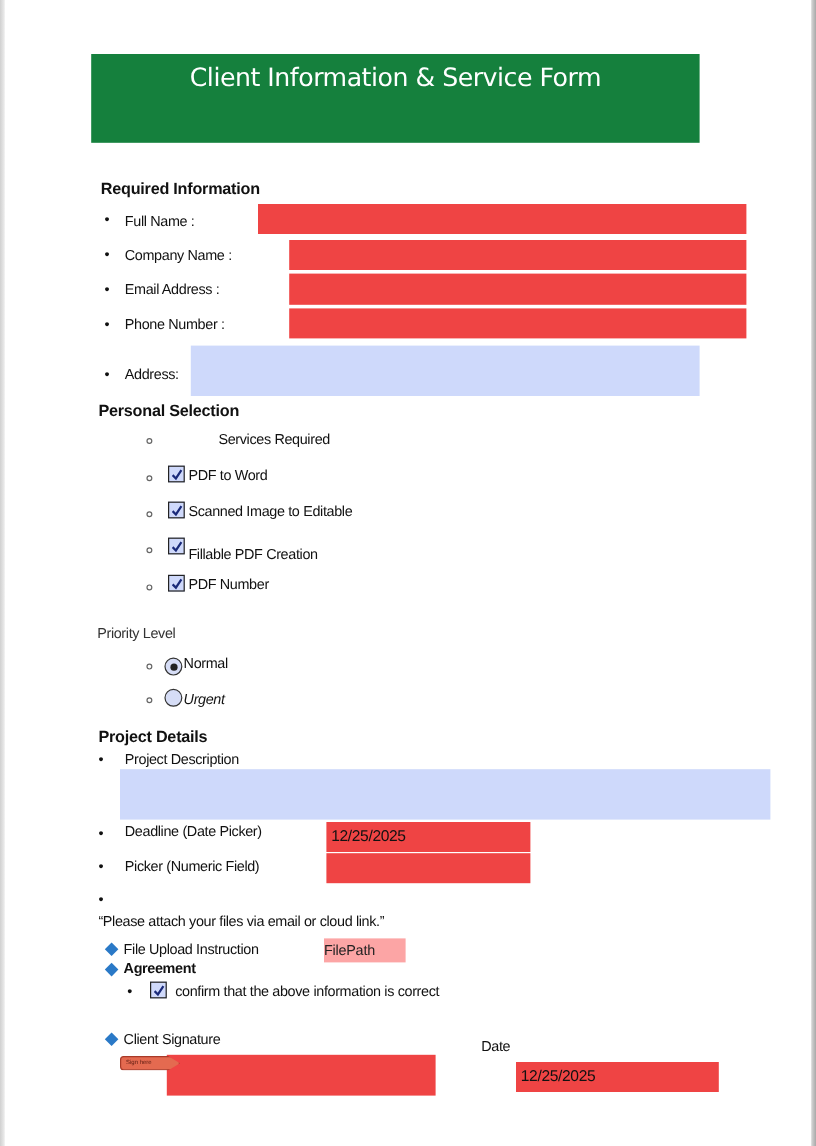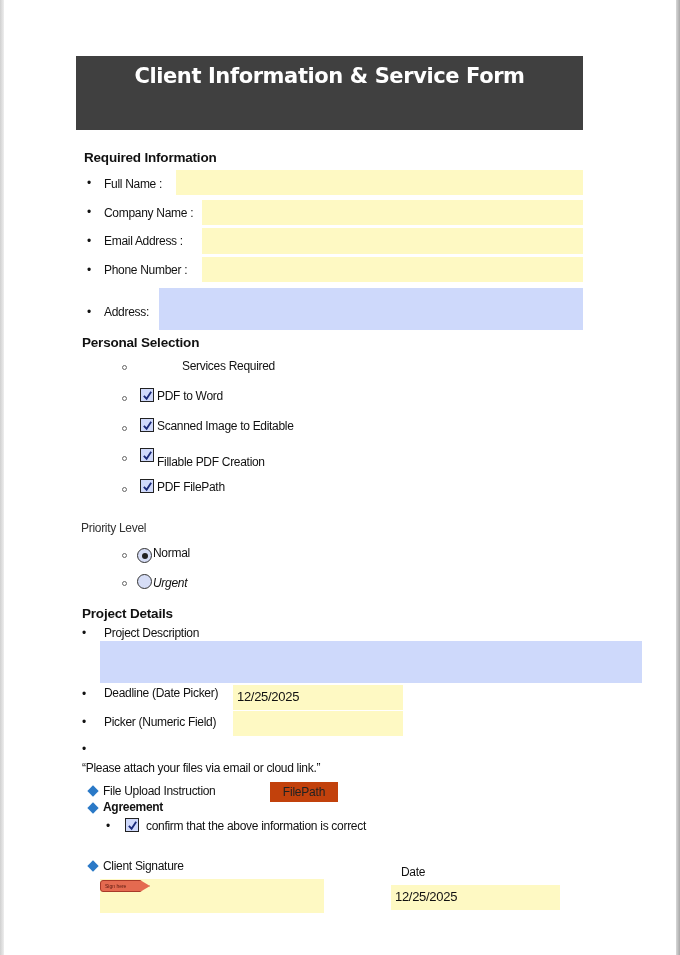--- a/index.html
+++ b/index.html
@@ -5,44 +5,44 @@
     * { box-sizing: border-box; margin: 0; padding: 0; }
     html, body { width: 680px; height: 955px; background: #ffffff; overflow: hidden; }
     body { position: relative; font-family: "Liberation Sans", sans-serif; color: #111; }
 
     .page-border-left { position: absolute; left: 0; top: 0; width: 4px; height: 955px;
       background: linear-gradient(to right, #d0d0d0, #eeeeee); }
     .page-border-right { position: absolute; right: 0; top: 0; width: 4px; height: 955px;
       background: linear-gradient(to left, #a8a8a8, #d8d8d8); }
 
     .abs { position: absolute; }
-    .header { left: 76px; top: 56px; width: 507px; height: 74px; background: #404040; font-weight: bold; }
+    .header { left: 76px; top: 45px; width: 507px; height: 74px; background: #15803d; }
     .header-title { position: absolute; left: 0; right: 0; top: 8px; text-align: center;
       color: #ffffff; font-size: 21px; font-family: "DejaVu Sans", sans-serif; letter-spacing: -0.4px; }
 
     .section-title { font-weight: bold; font-size: 13.5px; letter-spacing: -0.2px; }
     .label { font-size: 12px; letter-spacing: -0.3px; white-space: nowrap; }
     .bullet { font-size: 12px; }
     .sub-bullet { width: 5px; height: 5px; border: 1px solid #666; border-radius: 50%; }
-    .field { background: #fef9c3; }
+    .field { background: #ef4444; margin-left: 39px; }
     .field-strong { background: #ced9fb; }
     .field-value { font-size: 13px; color: #111; padding-left: 4px; line-height: 24px; letter-spacing: -0.3px; }
 
     .checkbox { width: 14px; height: 14px; border: 1.5px solid #222; background: #cfd9fb;
       display: flex; align-items: center; justify-content: center; }
     .checkbox svg { width: 11px; height: 11px; }
 
     .radio { width: 15px; height: 15px; border: 1.5px solid #333; border-radius: 50%;
       background: #d6ddf6; display: flex; align-items: center; justify-content: center; }
     .radio-dot { width: 6px; height: 6px; background: #222; border-radius: 50%; }
 
     .diamond { width: 8px; height: 8px; background: #2a79c7; transform: rotate(45deg); }
 
-    .filepath-btn { background: #c2410c; border: none; font-size: 12px; color: #222;
-      text-align: center; line-height: 20px; letter-spacing: -0.2px; }
+    .filepath-btn { background: #fca5a5; border: none; font-size: 12px; color: #222;
+      text-align: left; line-height: 20px; letter-spacing: -0.2px; }
 
     .sign-tag { width: 50px; height: 12px; background: #e46a50; border: 1px solid #a83a28;
       border-radius: 3px 0 0 3px; clip-path: polygon(0 0, 80% 0, 100% 50%, 80% 100%, 0 100%); }
     .sign-tag-text { font-size: 5px; color: #5a1a10; padding-left: 4px; line-height: 10px; }
   </style>
 </head>
 <body>
 
 <div class="page-border-left"></div>
 <div class="page-border-right"></div>
@@ -101,21 +101,21 @@
     </svg>
 </div>
 <div class="abs label" style="left:157px; top:455px;">Fillable PDF Creation</div>
 
 <div class="abs sub-bullet" style="left:122px; top:487px;"></div>
 <div class="abs checkbox" style="left:140px; top:479px;">
   <svg viewBox="0 0 12 12">
       <path d="M2 6.5 L5 9.5 L10 2" stroke="#1a2a7a" stroke-width="2" fill="none"></path>
     </svg>
 </div>
-<div class="abs label" style="left:157px; top:480px;">PDF FilePath</div>
+<div class="abs label" style="left:157px; top:480px;">PDF Number</div>
 
 <div class="abs label" style="left:81px; top:521px; color:#333;">Priority Level</div>
 
 <div class="abs sub-bullet" style="left:122px; top:553px;"></div>
 <div class="abs radio" style="left:137px; top:548px;">
   <div class="radio-dot"></div>
 </div>
 <div class="abs label" style="left:153px; top:546px;">Normal</div>
 
 <div class="abs sub-bullet" style="left:122px; top:581px;"></div>

